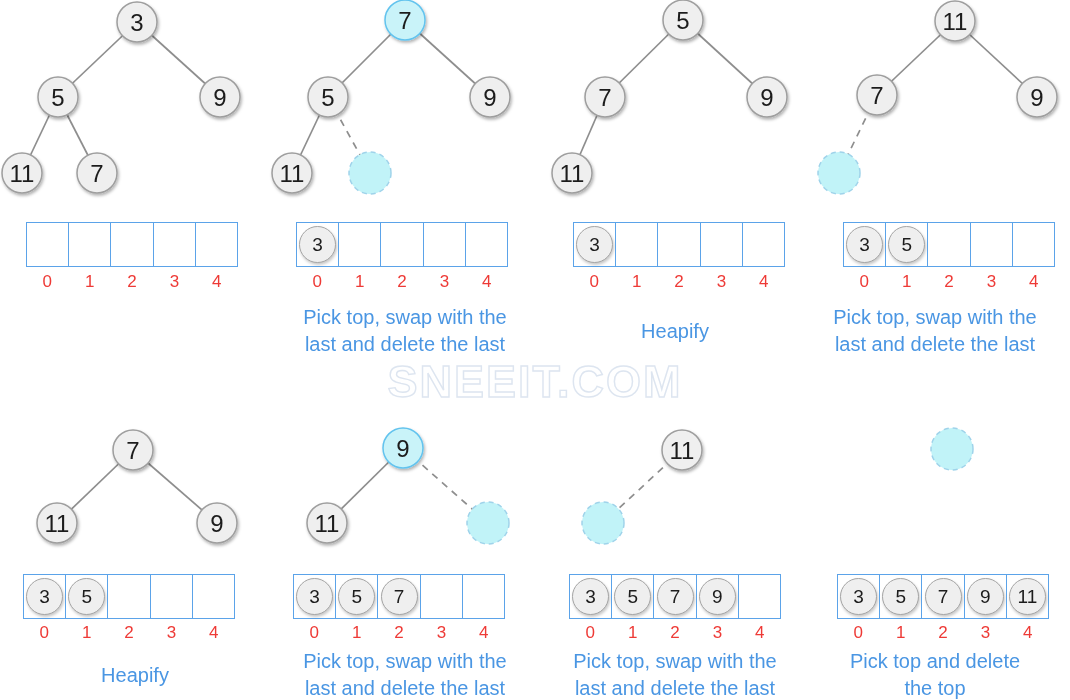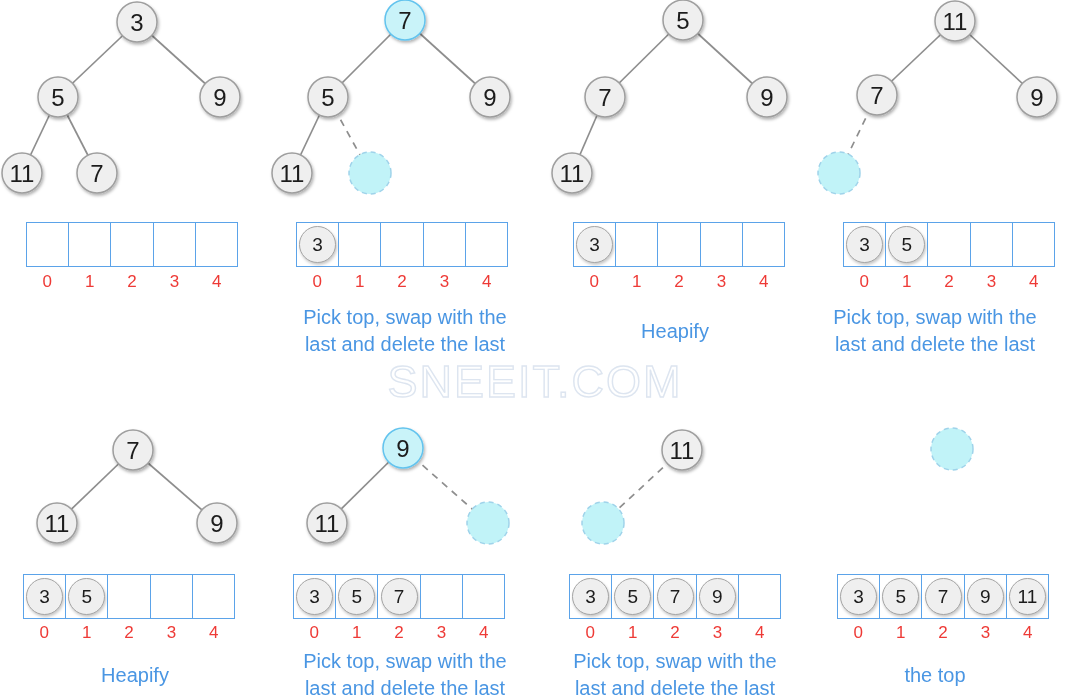--- a/index.html
+++ b/index.html
@@ -78,21 +78,21 @@
     color: #4a96e3;
     font-size: 20px;
     line-height: 27px;
   }
   .watermark {
     position: absolute;
     top: 356px;
     left: 50%;
     transform: translateX(-50%);
     font-size: 45px;
-    font-weight: normal;
+    font-weight: bold;
     letter-spacing: 2px;
     color: rgba(255,255,255,0);
     -webkit-text-stroke: 1.4px #dde5f0;
     white-space: nowrap;
     pointer-events: none;
   }
 </style>
 </head>
 <body>
 
@@ -456,17 +456,18 @@
           </div>
         </div>
         <div class="index-row" style="left: 37px; top: 203px;">
           <div class="index-label">0</div>
           <div class="index-label">1</div>
           <div class="index-label">2</div>
           <div class="index-label">3</div>
           <div class="index-label">4</div>
         </div>
         <div class="caption" style="top: 227px;">
+          <div>Pick top and delete</div>
           <div>the top</div>
         </div>
       </div>
     </div>
 </div>
 
 </body></html>

